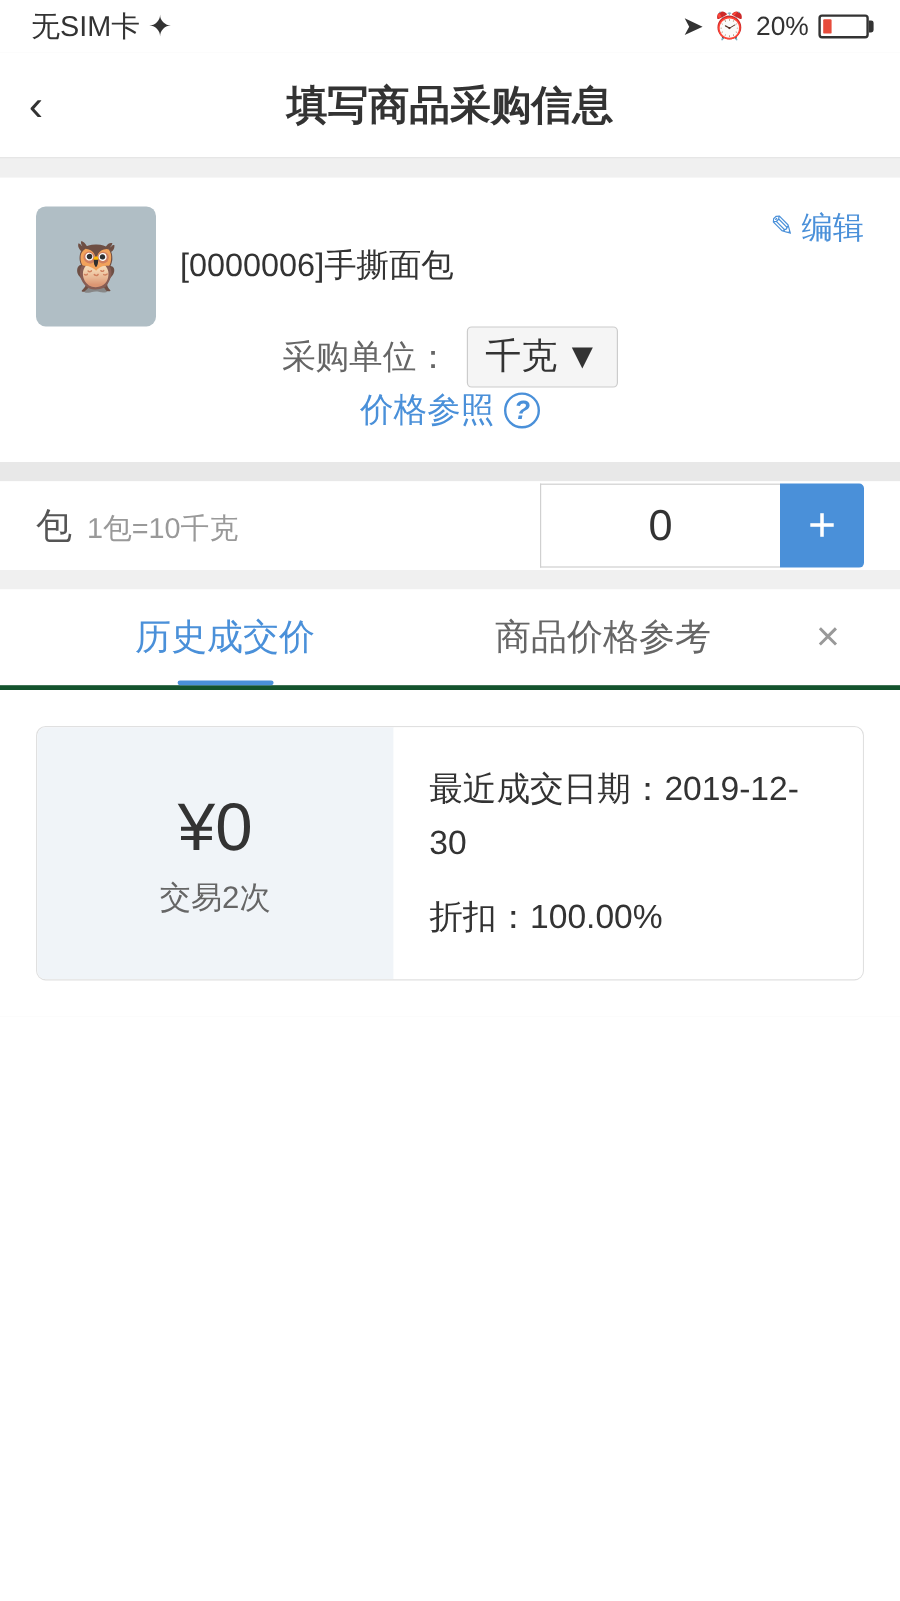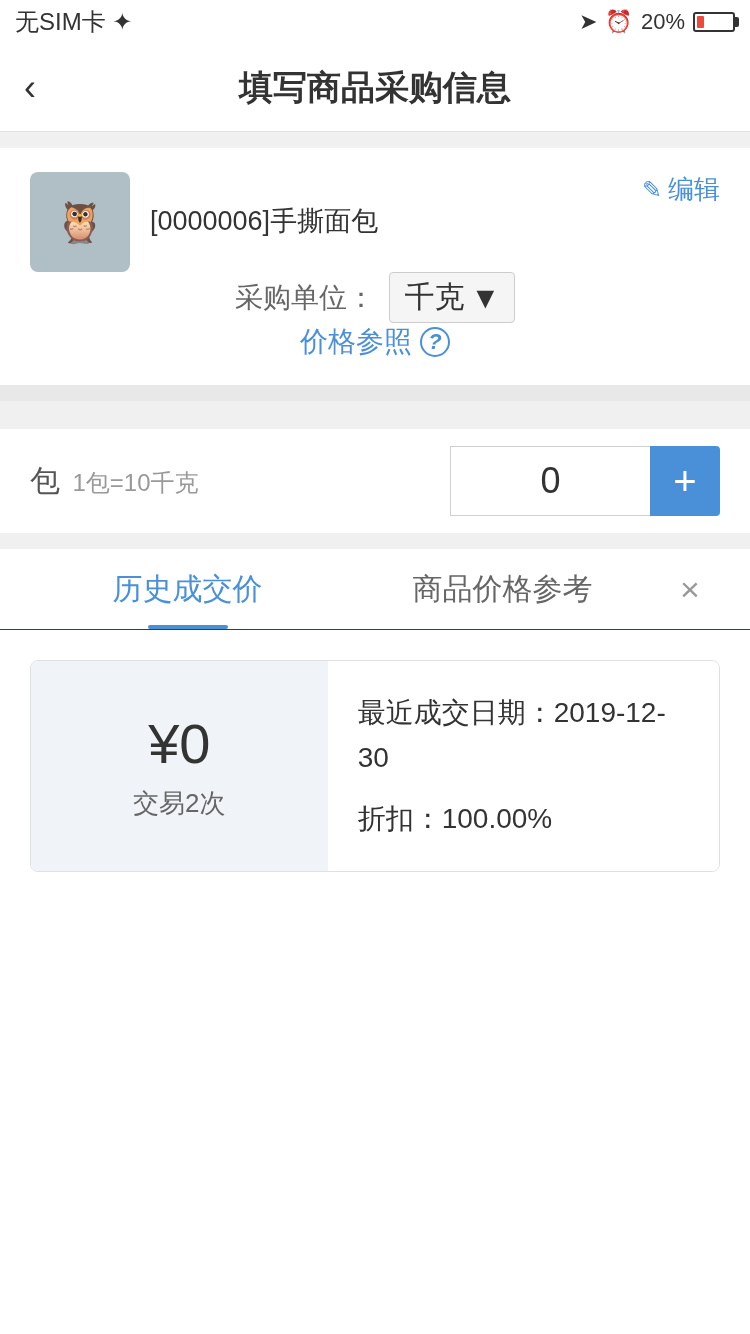--- a/index.html
+++ b/index.html
@@ -13,21 +13,21 @@
     }
 
     
     .status-bar {
       width: 100%;
       height: 44px;
       background: #fff;
       display: flex;
       align-items: center;
       justify-content: space-between;
-      padding: 0 15px;
+      padding: 0 26px;
       font-size: 26px;
       font-weight: 500;
     }
     .status-left {
       display: flex;
       align-items: center;
       gap: 10px;
       font-size: 24px;
     }
     .status-center {
@@ -192,22 +192,21 @@
       background: #e8e8e8;
     }
 
     
     .quantity-row {
       background: #fff;
       display: flex;
       align-items: center;
       justify-content: space-between;
       padding: 0 30px;
-      height: 104px;
-      margin-top: 28px;
+      height: 74px;
     }
     .quantity-label {
       font-size: 30px;
       color: #555;
     }
     .quantity-unit {
       font-size: 24px;
       color: #999;
       margin-left: 8px;
     }
@@ -242,21 +241,21 @@
     }
 
     
     .tabs-section {
       background: #fff;
       margin-top: 16px;
     }
     .tabs-header {
       display: flex;
       align-items: center;
-      border-bottom: 1px solid #14532d;
+      border-bottom: 4px solid #14532d;
       position: relative;
       padding: 0 30px;
     }
     .tab-item {
       flex: 1;
       height: 80px;
       display: flex;
       flex-direction: column;
       align-items: center;
       justify-content: center;

